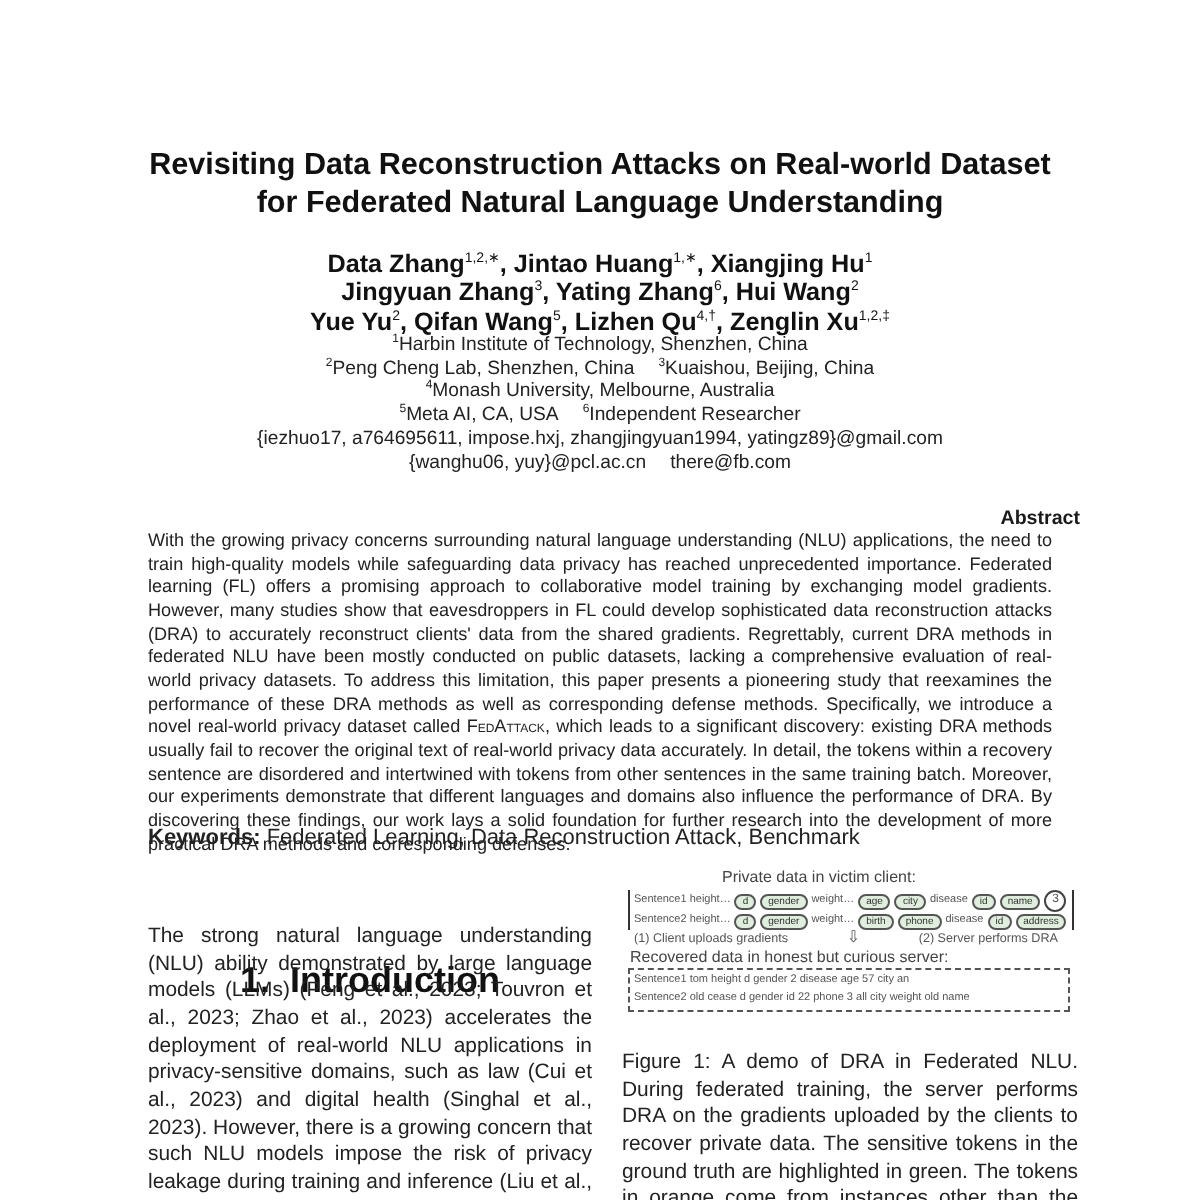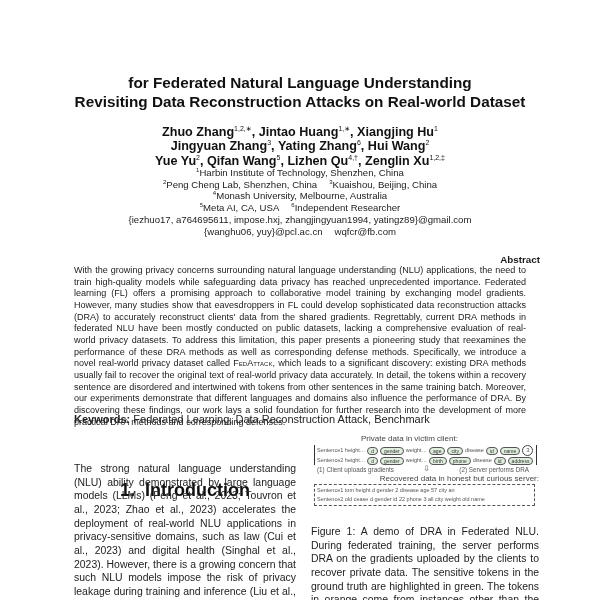--- a/index.html
+++ b/index.html
@@ -31,38 +31,38 @@
   .fig-title { font-size: 8px; line-height: 10px; color: #444; margin-left: 6px; padding-left: 44px; }
   .fig-box { border-left: 1.5px solid #333; border-right: 1.5px solid #333;
              margin: 1px 2px 0 3px; padding: 0 2px; }
   .fig-row { font-size: 5.5px; line-height: 9px; color: #555; white-space: nowrap; display: flex; align-items: center; gap: 2px; }
   .tok { display: inline-block; border: 1px solid #555; border-radius: 5px;
          padding: 0 3px; font-size: 5px; line-height: 6px; background: #e6e6e6; color: #333; }
   .tok.green { background: #dfeedd; }
   .fig-steps { font-size: 6.3px; line-height: 9px; color: #555; display: flex; justify-content: space-between;
                padding: 0 10px 0 6px; }
   .arrow { display: inline-block; font-size: 8px; line-height: 8px; color: #555; }
-  .fig-sub { font-size: 8px; line-height: 9px; color: #444; margin-left: 4px; text-align: right; }
+  .fig-sub { font-size: 8px; line-height: 9px; color: #444; margin-left: 4px; }
   .fig-dashed { border: 1px dashed #555; margin: 1px 4px 0 3px; padding: 1px 2px; }
   .caption { left: 311px; width: 228px; top: 525px; text-align: justify;
              font-size: 10.45px; line-height: 13.65px; color: #222; }
   .step-num { display: inline-block; width: 9px; height: 9px; border: 1px solid #444; border-radius: 50%;
               font-size: 6px; line-height: 9px; text-align: center; }
 </style>
 </head>
 <body>
 
 <div class="abs title">
+  <div>Revisiting Data Reconstruction Attacks on Real-world Dataset</div>
   <div>for Federated Natural Language Understanding</div>
-  <div>Revisiting Data Reconstruction Attacks on Real-world Dataset</div>
 </div>
 
 <div class="abs authors">
   <div>
-    <span>Zhuo Zhang</span><sup>1,2,∗</sup>,
+    <span>Data Zhang</span><sup>1,2,∗</sup>,
     <span>Jintao Huang</span><sup>1,∗</sup>,
     <span>Xiangjing Hu</span><sup>1</sup>
   </div>
   <div>
     <span>Jingyuan Zhang</span><sup>3</sup>,
     <span>Yating Zhang</span><sup>6</sup>,
     <span>Hui Wang</span><sup>2</sup>
   </div>
   <div>
     <span>Yue Yu</span><sup>2</sup>,
@@ -80,21 +80,21 @@
     <sup>2</sup><span>Peng Cheng Lab, Shenzhen, China</span><span class="gap"></span><sup>3</sup><span>Kuaishou, Beijing, China</span>
   </div>
   <div>
     <sup>4</sup><span>Monash University, Melbourne, Australia</span>
   </div>
   <div>
     <sup>5</sup><span>Meta AI, CA, USA</span><span class="gap"></span><sup>6</sup><span>Independent Researcher</span>
   </div>
   <div>{iezhuo17, a764695611, impose.hxj, zhangjingyuan1994, yatingz89}@gmail.com</div>
   <div>
-    <span>{wanghu06, yuy}@pcl.ac.cn</span><span class="gap"></span><span>wqfcr@fb.com</span>
+    <span>{wanghu06, yuy}@pcl.ac.cn</span><span class="gap"></span><span>there@fb.com</span>
   </div>
 </div>
 
 <div class="abs abstract-heading">Abstract</div>
 <div class="abs abstract-body"><span>With the growing privacy concerns surrounding natural language understanding (NLU) applications, the need to train high-quality models while safeguarding data privacy has reached unprecedented importance. Federated learning (FL) offers a promising approach to collaborative model training by exchanging model gradients. However, many studies show that eavesdroppers in FL could develop sophisticated data reconstruction attacks (DRA) to accurately reconstruct clients' data from the shared gradients. Regrettably, current DRA methods in federated NLU have been mostly conducted on public datasets, lacking a comprehensive evaluation of real-world privacy datasets. To address this limitation, this paper presents a pioneering study that reexamines the performance of these DRA methods as well as corresponding defense methods. Specifically, we introduce a novel real-world privacy dataset called </span><span class="sc">FedAttack</span><span>, which leads to a significant discovery: existing DRA methods usually fail to recover the original text of real-world privacy data accurately. In detail, the tokens within a recovery sentence are disordered and intertwined with tokens from other sentences in the same training batch. Moreover, our experiments demonstrate that different languages and domains also influence the performance of DRA. By discovering these findings, our work lays a solid foundation for further research into the development of more practical DRA methods and corresponding defenses.</span></div>
 
 <div class="abs keywords">
   <b>Keywords:</b>
   <span>Federated Learning, Data Reconstruction Attack, Benchmark</span>
 </div>

